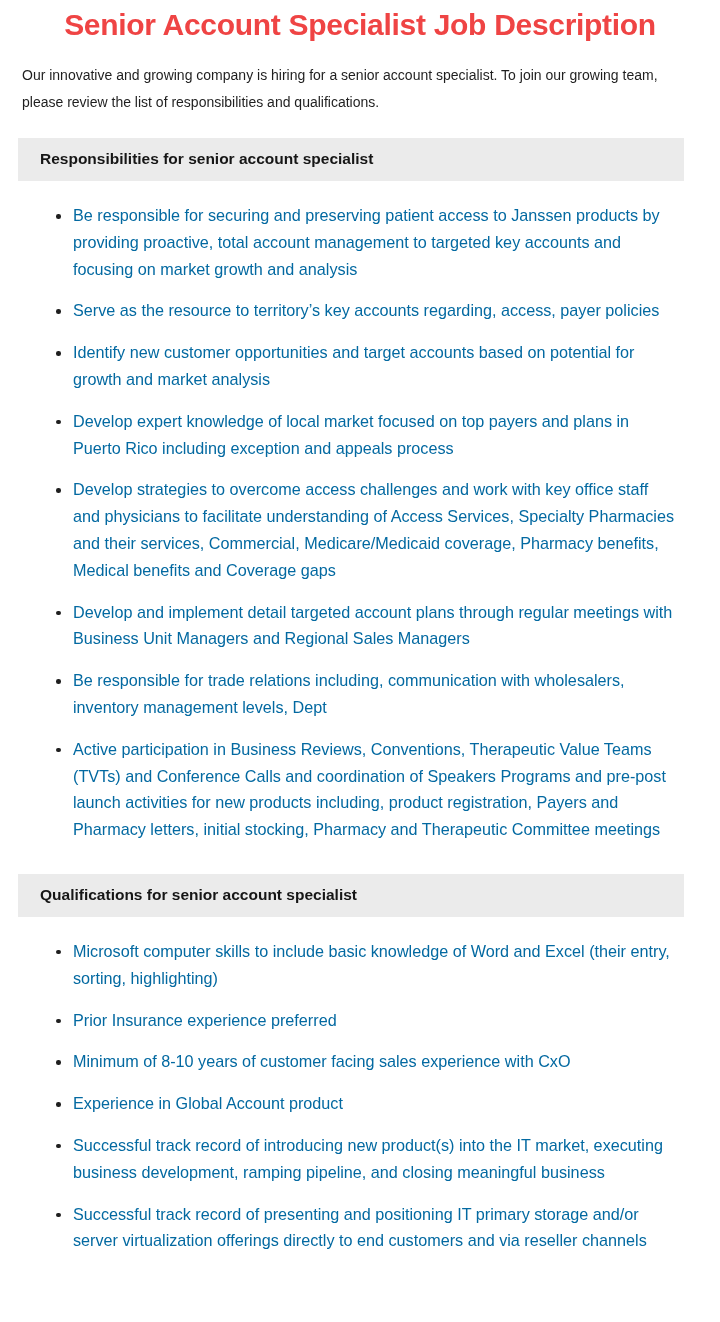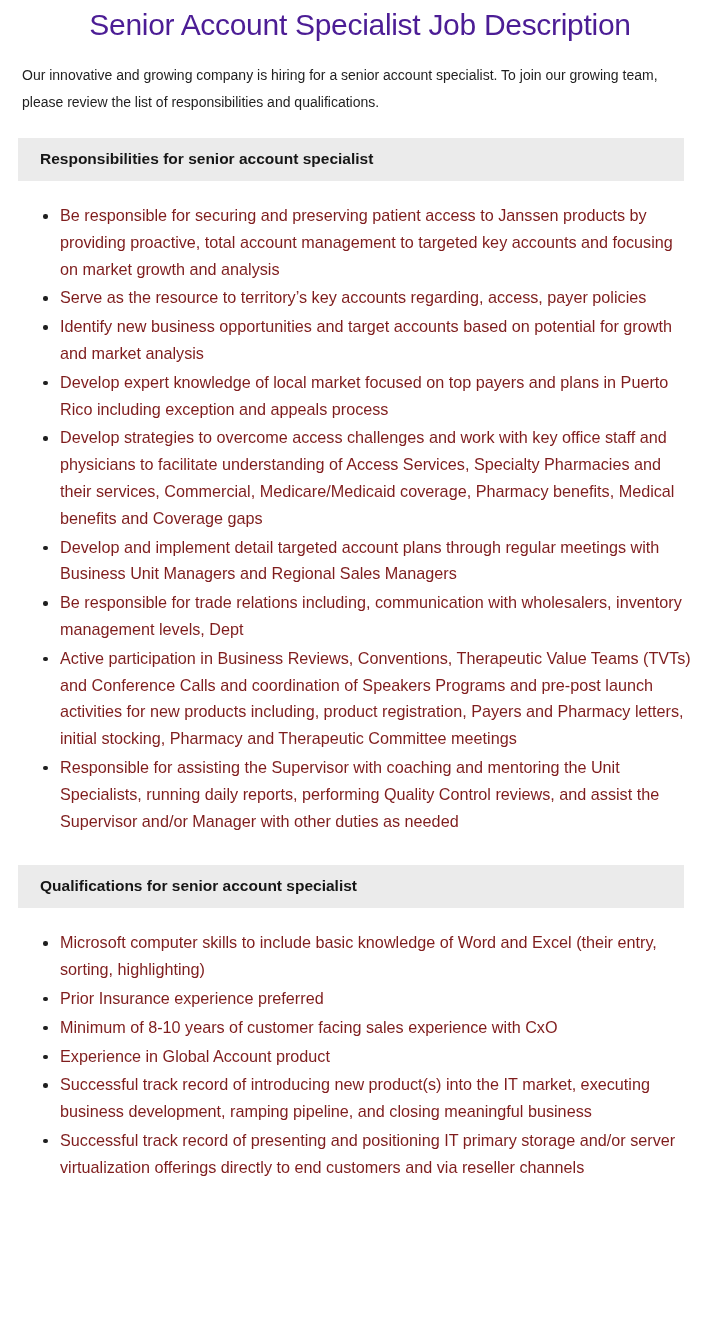--- a/index.html
+++ b/index.html
@@ -16,24 +16,24 @@
     color: #1a1a1a;
     -webkit-font-smoothing: antialiased;
   }
   .page {
     width: 720px;
     padding: 0;
   }
   .page-title {
     font-size: 30px;
     line-height: 38px;
-    font-weight: normal;
+    font-weight: bold;
     text-align: center;
     letter-spacing: -0.3px;
-    color: #4c1d95;
+    color: #ef4444;
     margin: 6px 18px 0 18px;
     padding: 0;
   }
   .intro {
     font-size: 14px;
     line-height: 26.5px;
     color: #1f1f1f;
     margin: 18px 22px 0 22px;
     padding: 0;
   }
@@ -51,23 +51,23 @@
   }
   .bullet-list {
     list-style: none;
     margin: 0;
     padding: 0;
   }
   .bullet-list > li {
     position: relative;
     font-size: 16.2px;
     line-height: 26.8px;
-    color: #7f1d1d;
+    color: #0369a1;
     padding: 0 26px 0 58px;
-    margin: 2px;
+    margin: 15px;
   }
   .bullet-list > li::before {
     content: "";
     position: absolute;
     left: 41px;
     top: 12px;
     width: 4.5px;
     height: 4.5px;
     border-radius: 50%;
     background: #1f1f1f;
@@ -84,27 +84,26 @@
 
   <h1 class="page-title">Senior Account Specialist Job Description</h1>
 
   <p class="intro">Our innovative and growing company is hiring for a senior account specialist. To join our growing team, please review the list of responsibilities and qualifications.</p>
 
   <div class="section section-responsibilities">
     <div class="section-header">Responsibilities for senior account specialist</div>
     <ul class="bullet-list responsibilities-list">
         <li>Be responsible for securing and preserving patient access to Janssen products by providing proactive, total account management to targeted key accounts and focusing on market growth and analysis</li>
         <li>Serve as the resource to territory’s key accounts regarding, access, payer policies</li>
-        <li>Identify new business opportunities and target accounts based on potential for growth and market analysis</li>
+        <li>Identify new customer opportunities and target accounts based on potential for growth and market analysis</li>
         <li>Develop expert knowledge of local market focused on top payers and plans in Puerto Rico including exception and appeals process</li>
         <li>Develop strategies to overcome access challenges and work with key office staff and physicians to facilitate understanding of Access Services, Specialty Pharmacies and their services, Commercial, Medicare/Medicaid coverage, Pharmacy benefits, Medical benefits and Coverage gaps</li>
         <li>Develop and implement detail targeted account plans through regular meetings with Business Unit Managers and Regional Sales Managers</li>
         <li>Be responsible for trade relations including, communication with wholesalers, inventory management levels, Dept</li>
         <li>Active participation in Business Reviews, Conventions, Therapeutic Value Teams (TVTs) and Conference Calls and coordination of Speakers Programs and pre-post launch activities for new products including, product registration, Payers and Pharmacy letters, initial stocking, Pharmacy and Therapeutic Committee meetings</li>
-        <li>Responsible for assisting the Supervisor with coaching and mentoring the Unit Specialists, running daily reports, performing Quality Control reviews, and assist the Supervisor and/or Manager with other duties as needed</li>
       </ul>
   </div>
 
   <div class="section section-qualifications">
     <div class="section-header">Qualifications for senior account specialist</div>
     <ul class="bullet-list qualifications-list">
         <li>Microsoft computer skills to include basic knowledge of Word and Excel (their entry, sorting, highlighting)</li>
         <li>Prior Insurance experience preferred</li>
         <li>Minimum of 8-10 years of customer facing sales experience with CxO</li>
         <li>Experience in Global Account product</li>

